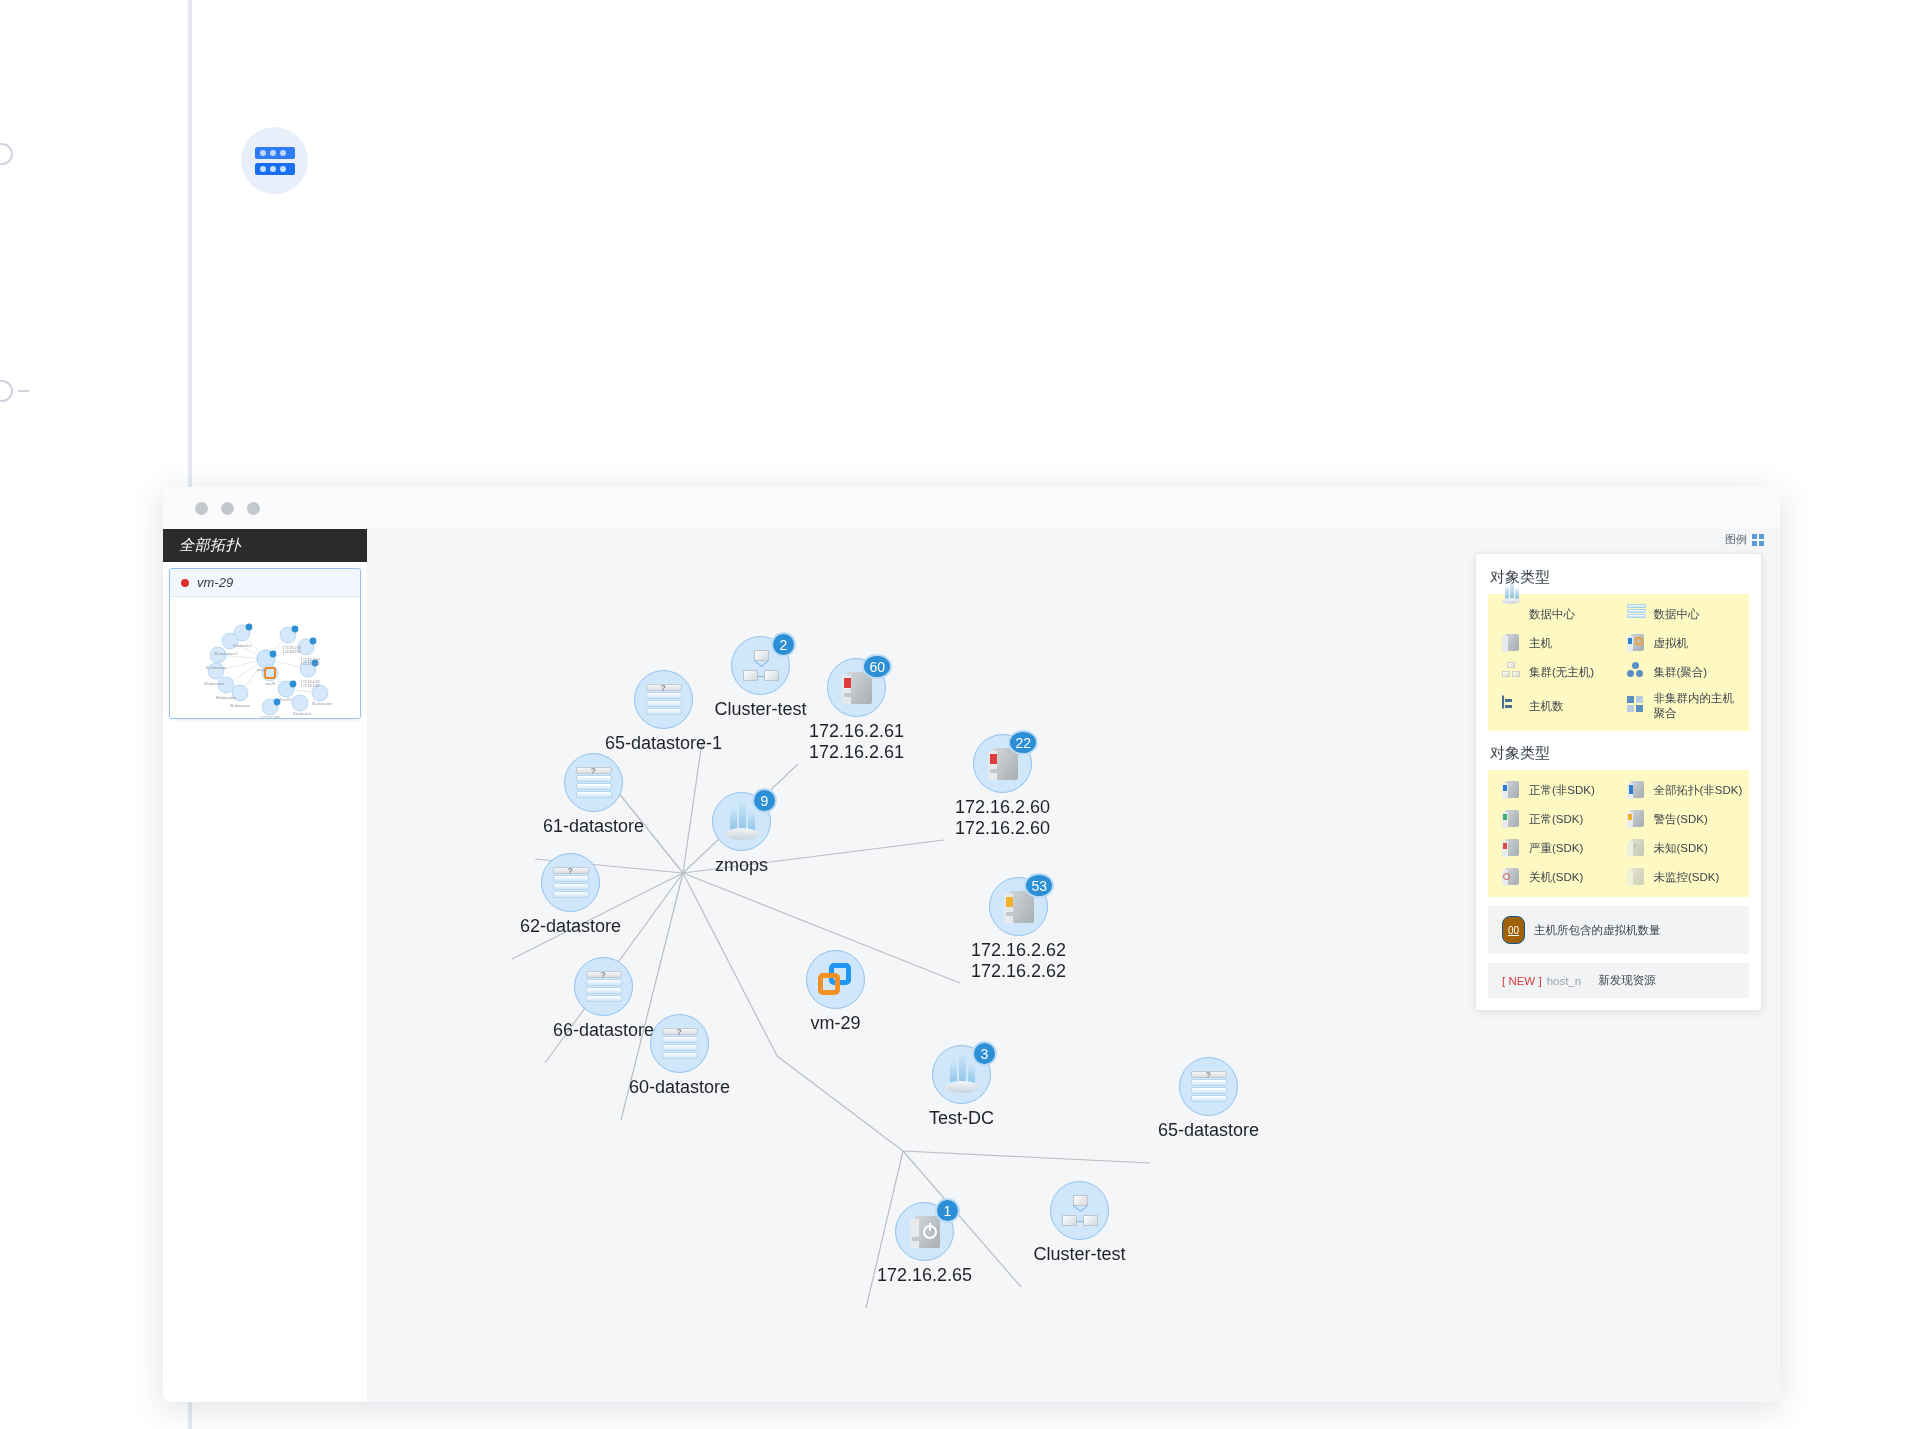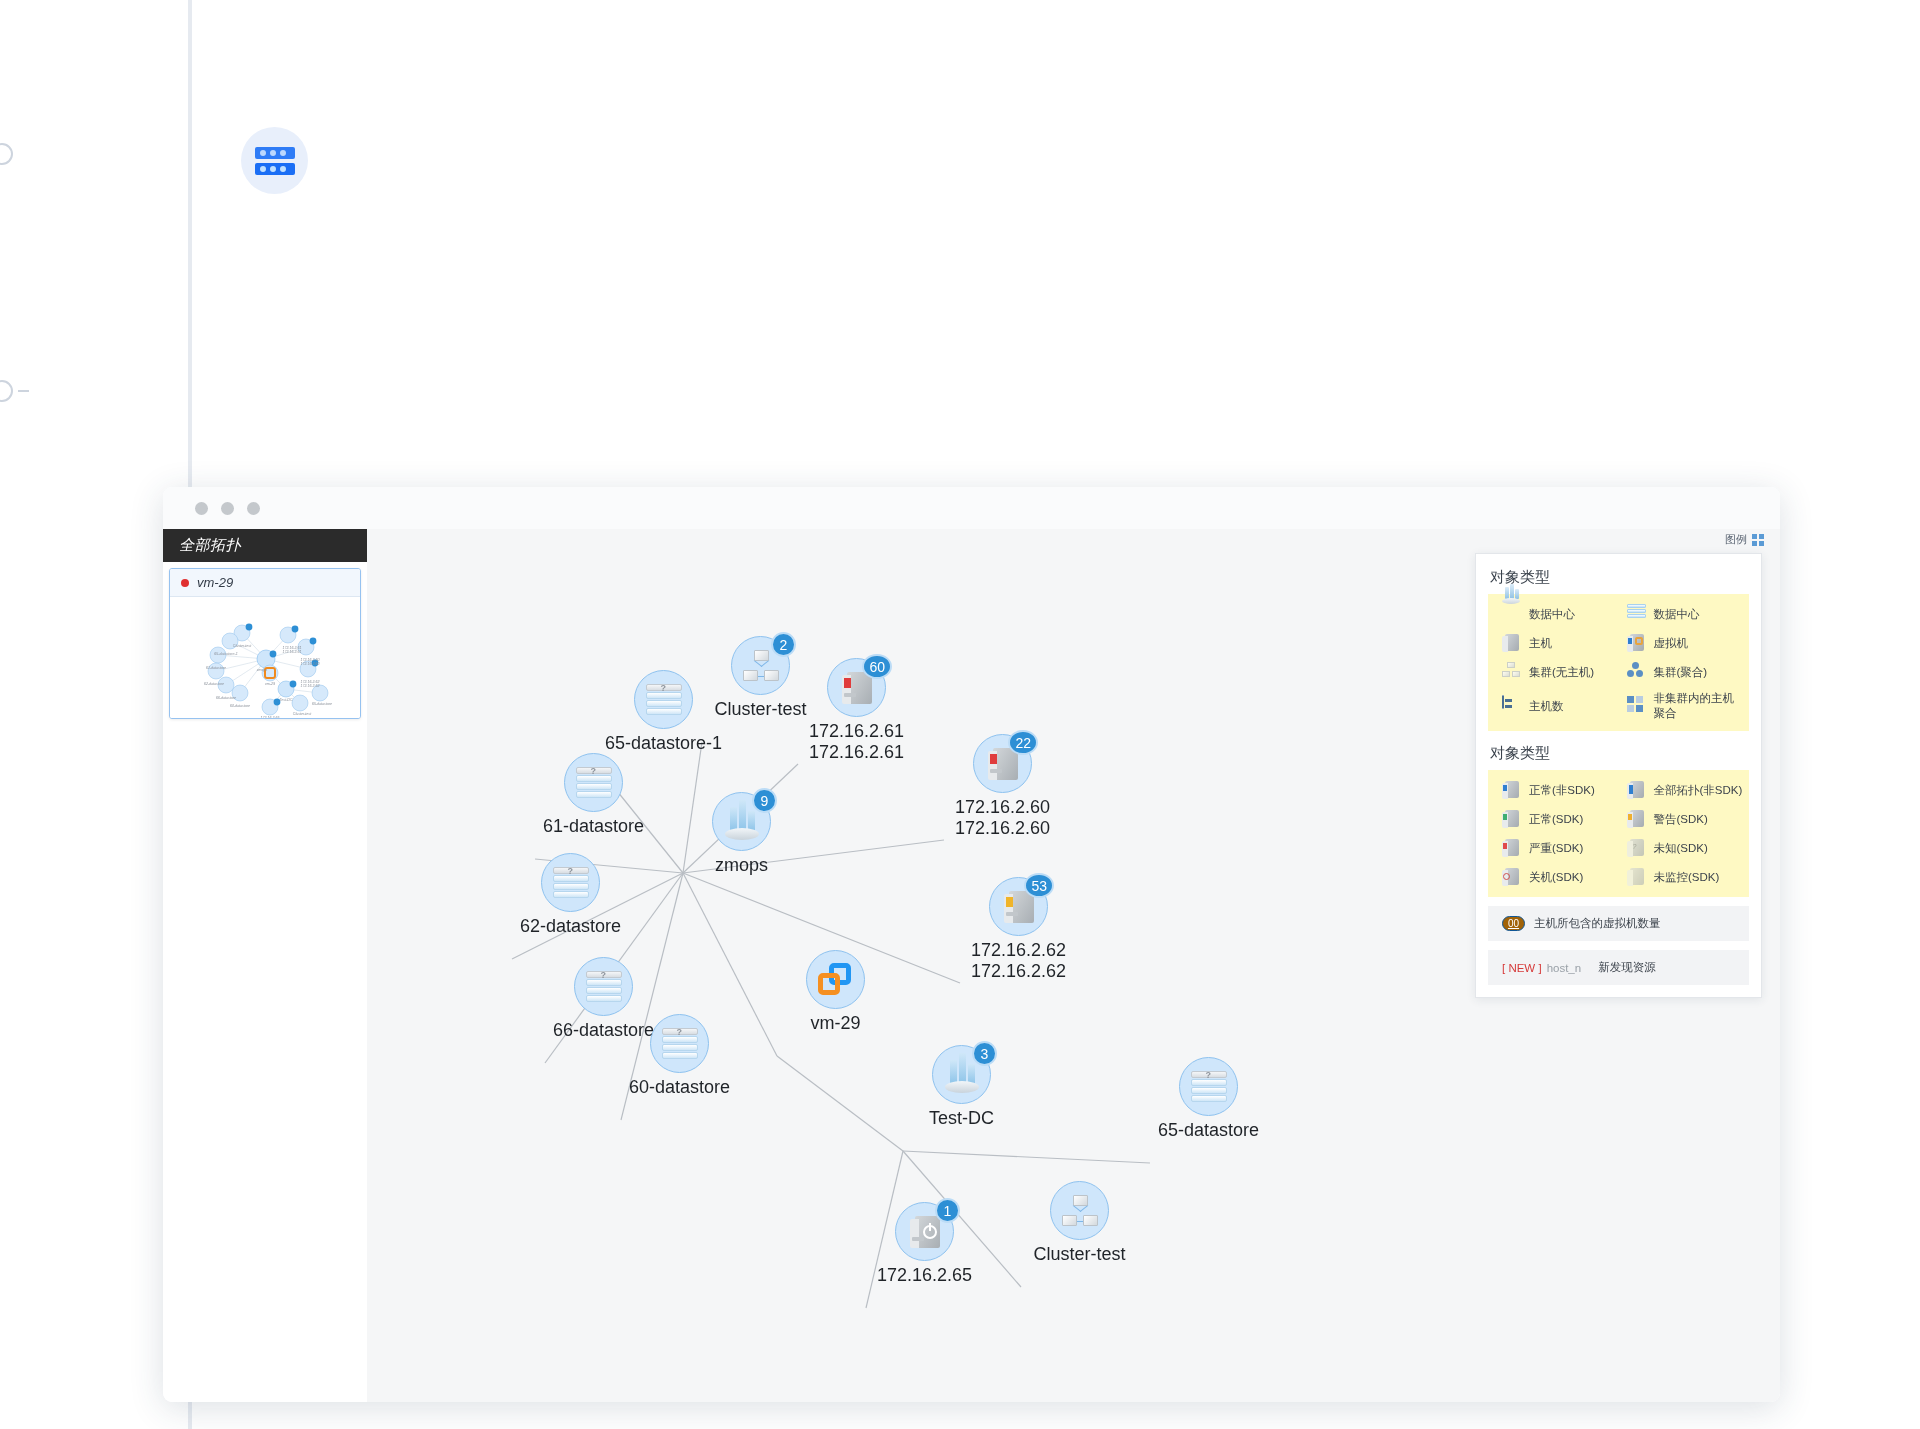--- a/index.html
+++ b/index.html
@@ -151,21 +151,21 @@
   }
   .lg-title { font-size:15px; color:#3a424c; margin:4px 0 7px 2px; }
   .lg-box { background:#fef9c3; padding:10px 6px; }
   .lg-grid { display:grid; grid-template-columns:1fr 1fr; row-gap:9px; }
   .lg-item { display:flex; align-items:center; gap:7px; font-size:11.5px;
              color:#3c434c; padding-left:8px; }
   .lg-ico { width:20px; height:20px; flex:0 0 20px; position:relative; }
   .lg-sep { height:9px; }
   .lg-row { background:#f2f3f5; padding:10px 6px; display:flex;
             align-items:center; gap:9px; margin-top:9px; padding-left:14px; }
-  .count-badge { width:23px; height:15px; border-radius:8px; background:#a16207;
+  .count-badge { width:23px; height:28px; border-radius:8px; background:#a16207;
                  color:#fff; font-size:10px; display:flex; align-items:center;
                  justify-content:center; border:1px solid #0f5696;text-decoration:underline; }
   .new-tag { color:#d63a3a; font-size:11.5px; }
   .new-key { color:#9aa1a8; font-size:11.5px; }
   .new-desc{ color:#3c434c; font-size:11.5px; margin-left:8px; }
 
   
   .mini-dc { width:18px;height:19px;position:relative; }
   .mini-dc .b{position:absolute;bottom:5px;width:4px;border-radius:1px;
               background:linear-gradient(180deg,#dcecf8,#8fc1e4);}

